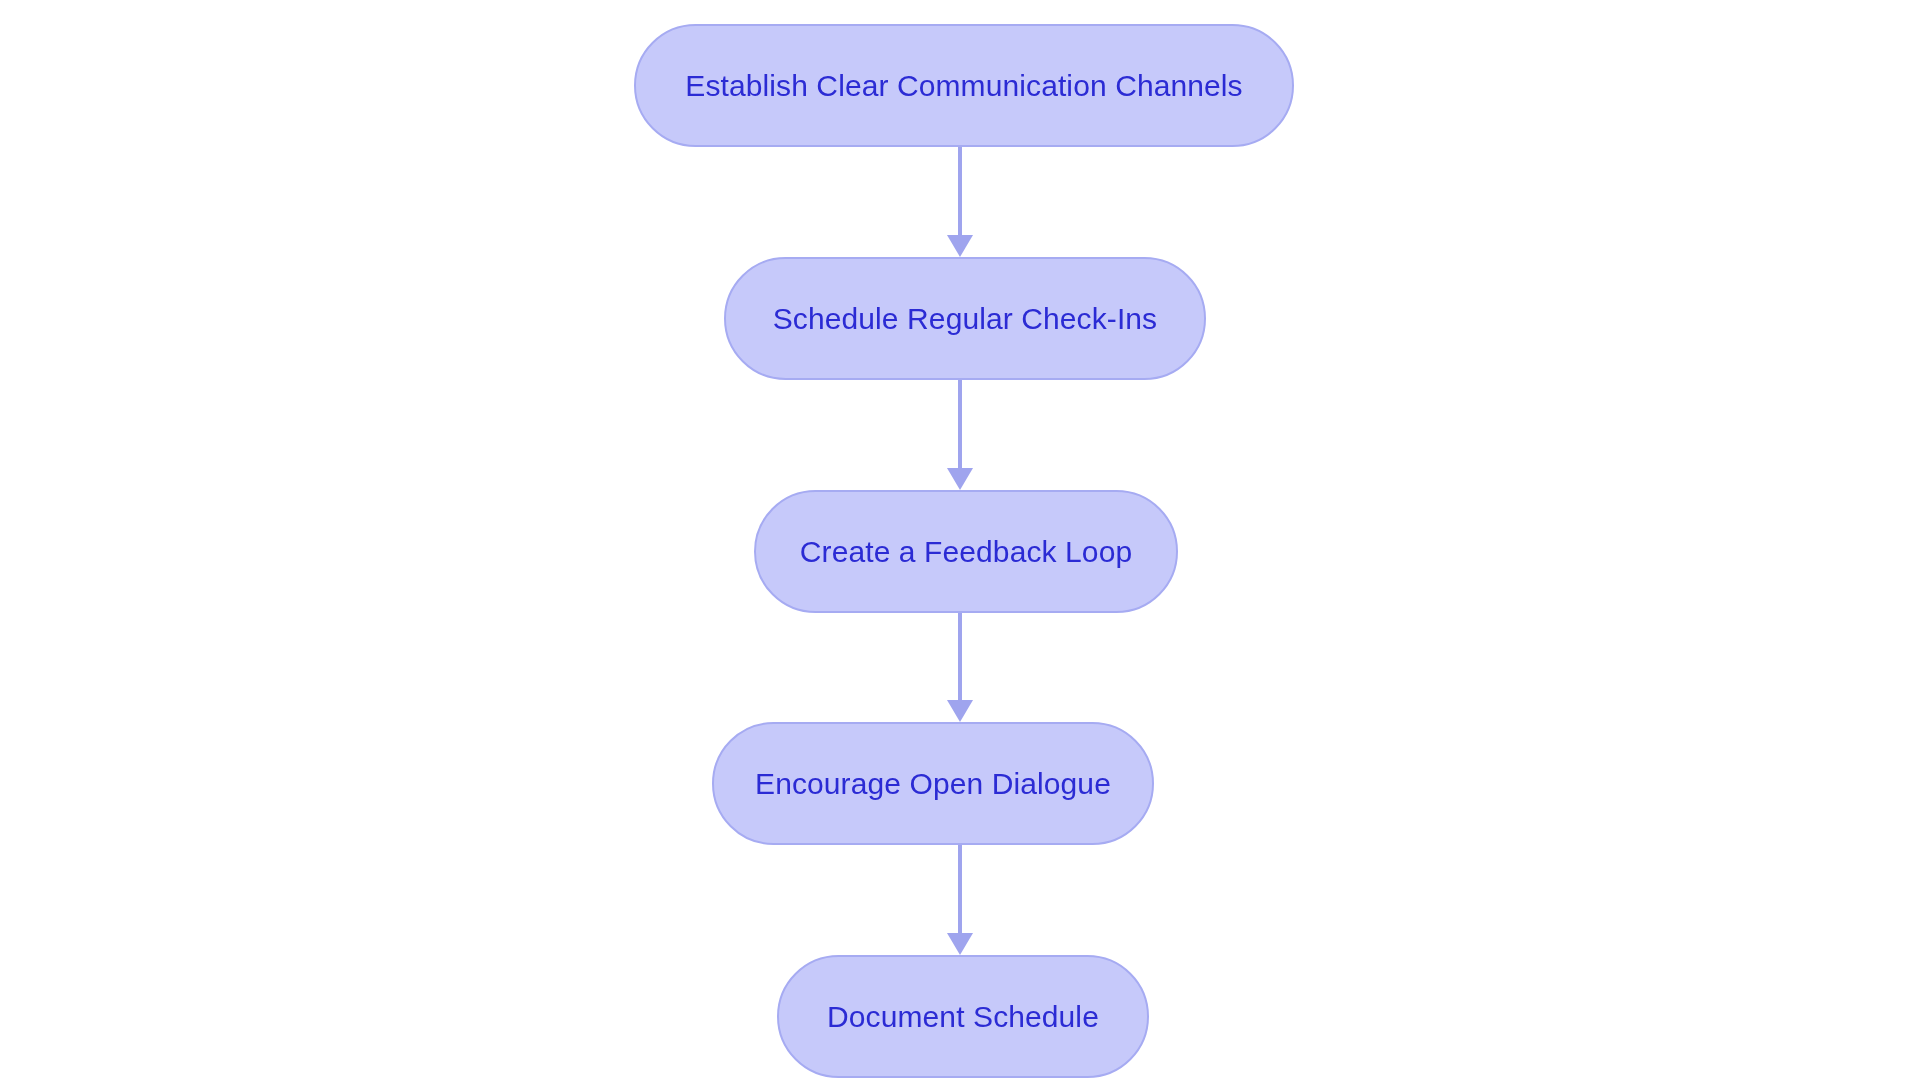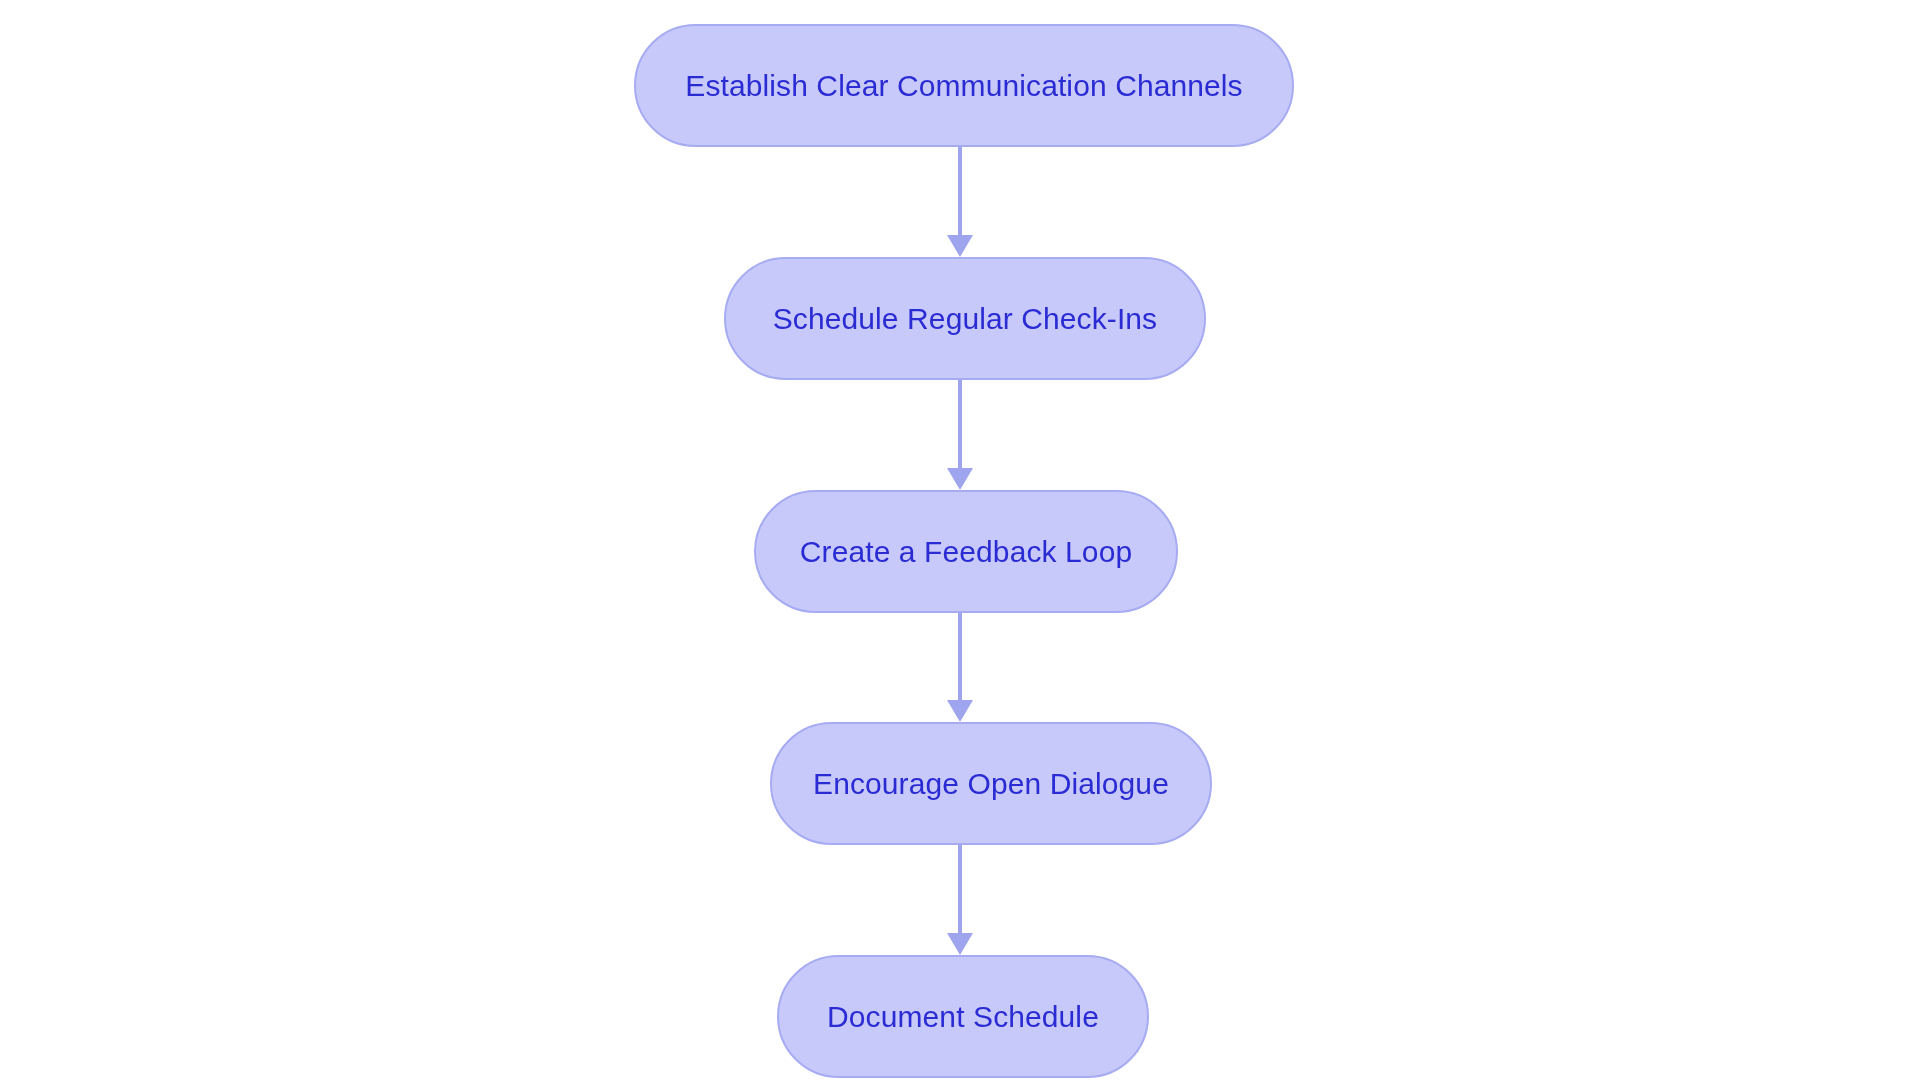--- a/index.html
+++ b/index.html
@@ -43,21 +43,21 @@
     font-weight: 400;
     line-height: 1.1;
     white-space: nowrap;
     letter-spacing: 0.1px;
     font-family: "Liberation Sans", sans-serif;
   }
 
   #node-0 { left: 634px;  top: 15px;  width: 660px; }
   #node-1 { left: 724px;  top: 248px; width: 482px; }
   #node-2 { left: 754px;  top: 481px; width: 424px; }
-  #node-3 { left: 770px;  top: 713px; width: 442px; }
+  #node-3 { left: 712px;  top: 713px; width: 442px; }
   #node-4 { left: 777px;  top: 946px; width: 372px; }
 
   
   .connector {
     position: absolute;
     left: 0;
     top: 0;
     width: 1920px;
     height: 1083px;
     overflow: visible;

